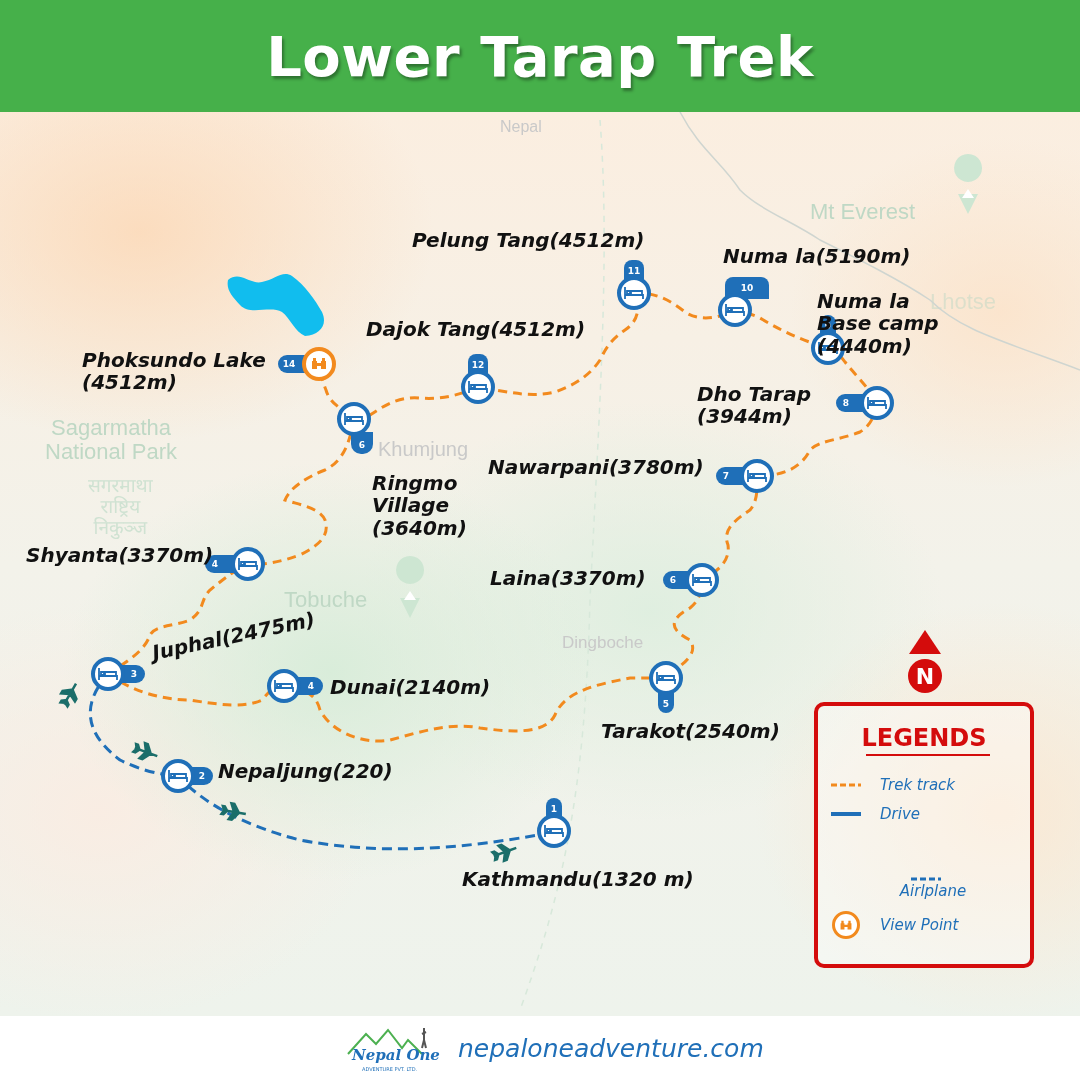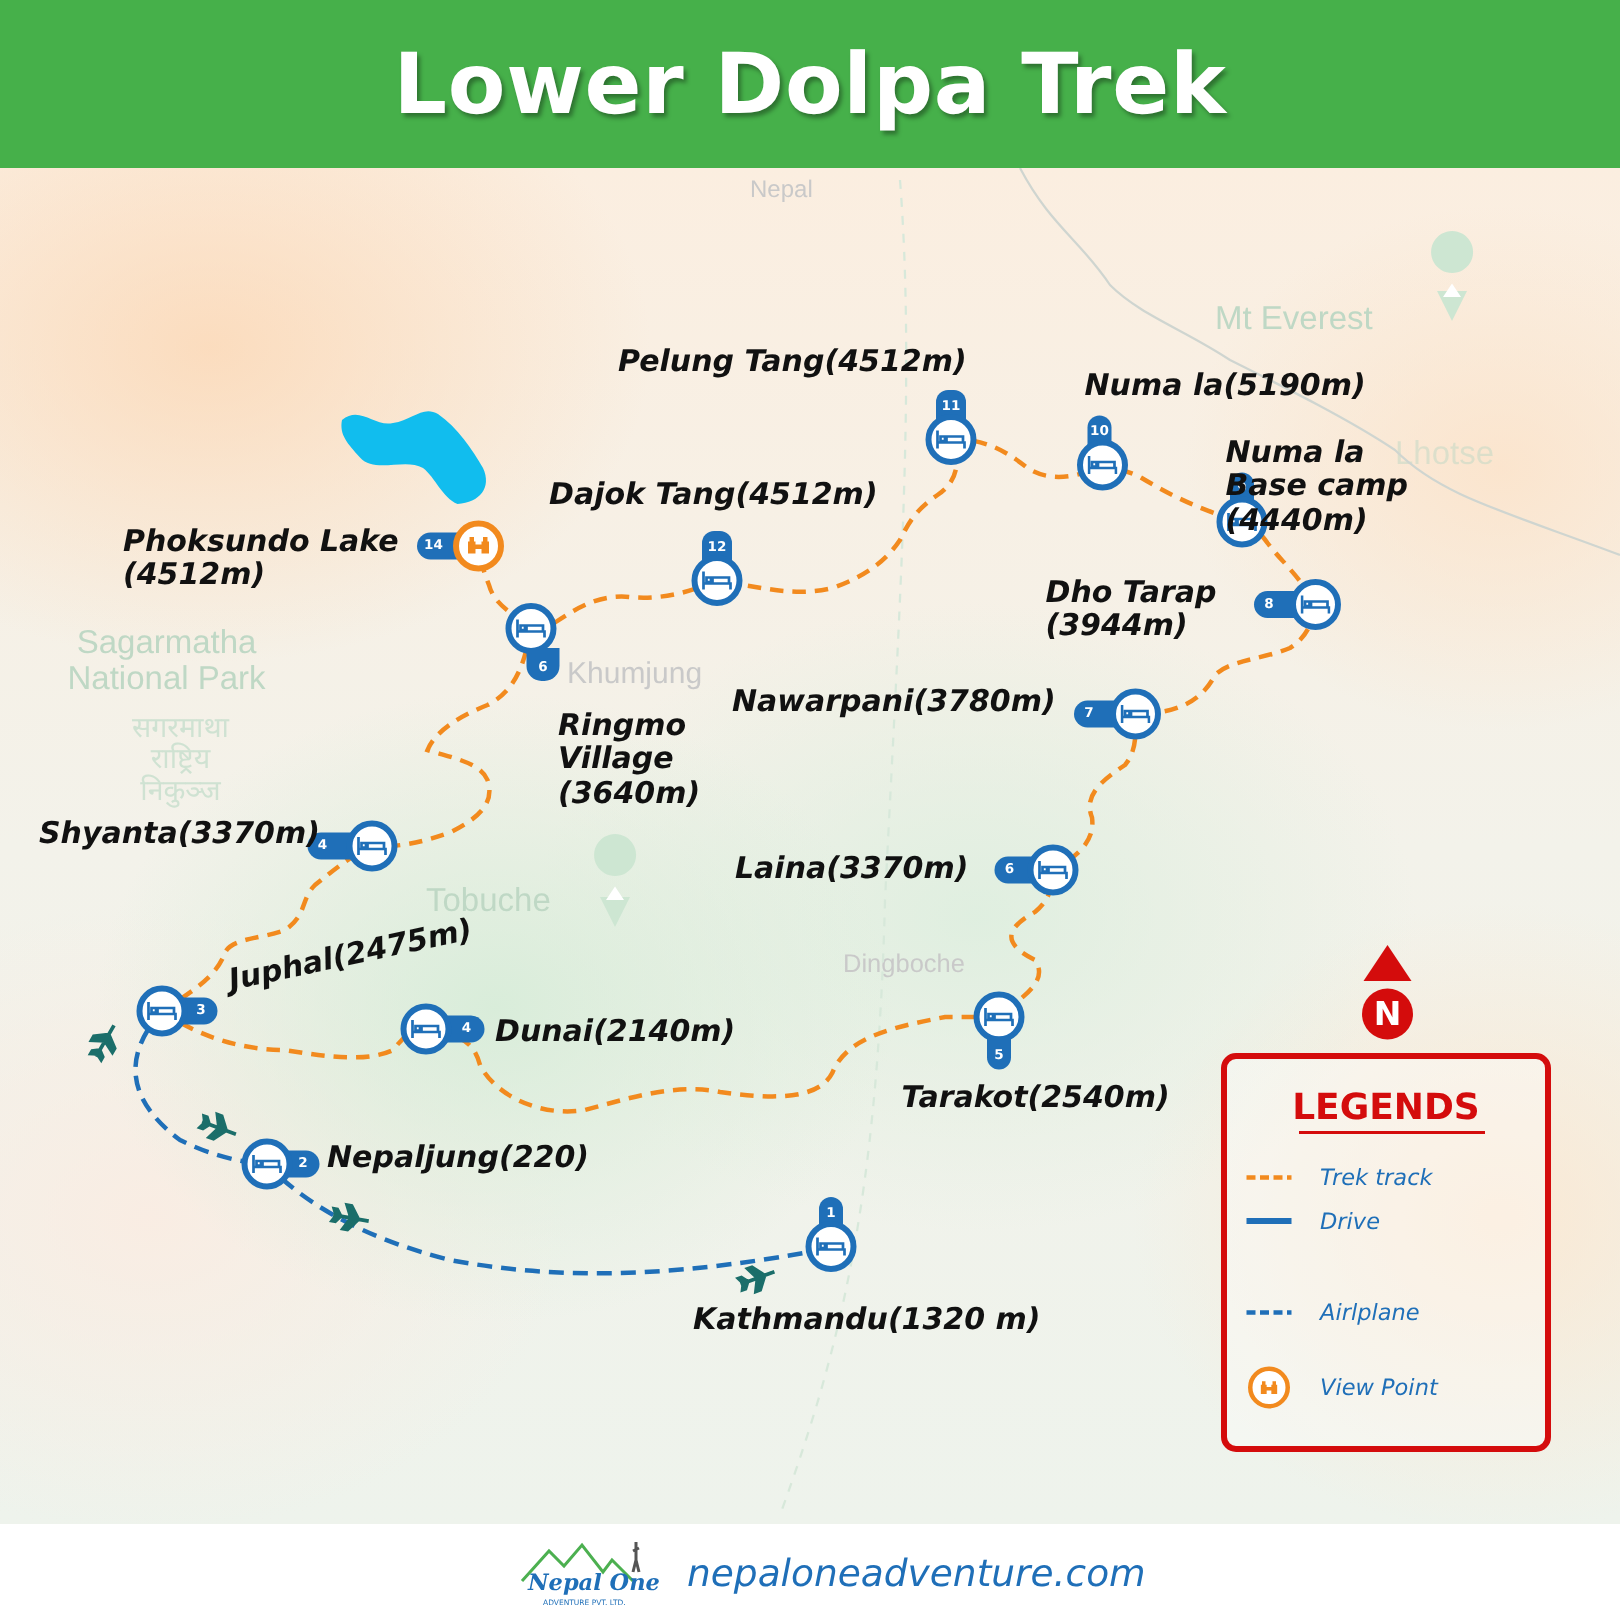--- a/index.html
+++ b/index.html
@@ -32,21 +32,21 @@
   .legend-label { margin-left:14px; color:#1f6fb8; font-style:italic; font-size:15px; font-family:"DejaVu Sans", sans-serif; }
   .compass { position:absolute; left:903px; top:628px; width:44px; height:80px; }
   .footer { position:absolute; left:0; top:1016px; width:1080px; height:64px; background:#fff; }
   .footer-url { position:absolute; left:458px; top:1034px; color:#1f6fb8; font-style:italic; font-size:25px; font-family:"DejaVu Sans", sans-serif; }
   .logo { position:absolute; left:344px; top:1024px; width:96px; height:52px; }
 </style>
 </head>
 <body>
 
 <div class="header">
-  <h1>Lower Dolpa Trek</h1>
+  <h1>Lower Tarap Trek</h1>
 </div>
 
 <div class="map">
 
   <div class="bg-label grey" style="left:500px; top:6px; font-size:16px;">Nepal</div>
   <div class="bg-label" style="left:810px; top:88px;">Mt Everest</div>
   <div class="bg-label" style="left:930px; top:178px; opacity:0.5;">Lhotse</div>
   <div class="bg-label" style="left:45px; top:304px; white-space:pre; text-align:center;">Sagarmatha
 National Park</div>
   <div class="bg-label" style="left:88px; top:364px; white-space:pre; text-align:center; font-size:19px; color:#cfe2d2;">सगरमाथा
@@ -188,21 +188,21 @@
         <svg width="20" height="14" viewBox="0 0 20 14">
           <path d="M1 1v12M1 9h18v4M3 5h3v3H3zM7 5h11v4H7z" fill="none" stroke="#1f6fb8" stroke-width="1.8"></path>
         </svg>
       </div>
   </div>
   <div class="place" style="left:817px; top:178px; white-space:pre;">Numa la
 Base camp
 (4440m)</div>
 
   <div class="marker" style="left:718px; top:165px;">
-    <div class="badge" style="left:7px; top:0; width:16px; height:22px; border-radius:8px 8px 0 0;">10</div>
+    <div class="badge" style="left:7px; top:0; width:44px; height:22px; border-radius:8px 8px 0 0;">10</div>
     <div class="stay" style="left:0; top:16px;">
         <svg width="20" height="14" viewBox="0 0 20 14">
           <path d="M1 1v12M1 9h18v4M3 5h3v3H3zM7 5h11v4H7z" fill="none" stroke="#1f6fb8" stroke-width="1.8"></path>
         </svg>
       </div>
   </div>
   <div class="place" style="left:723px; top:133px;">Numa la(5190m)</div>
 
   <div class="marker" style="left:617px; top:148px;">
     <div class="badge" style="left:7px; top:0; width:20px; height:22px; border-radius:8px 8px 0 0;">11</div>
@@ -269,21 +269,21 @@
     <span class="legend-label">Trek track</span>
   </div>
   <div class="legend-row" style="top:95px;">
     <div class="legend-sym">
         <svg width="34" height="6">
           <line x1="2" y1="3" x2="32" y2="3" stroke="#1f6fb8" stroke-width="4"></line>
         </svg>
       </div>
     <span class="legend-label">Drive</span>
   </div>
-  <div class="legend-row" style="top:156px;">
+  <div class="legend-row" style="top:170px;flex-direction:column;">
     <div class="legend-sym">
         <svg width="34" height="6">
           <line x1="2" y1="3" x2="32" y2="3" stroke="#1f6fb8" stroke-width="3" stroke-dasharray="6 3"></line>
         </svg>
       </div>
     <span class="legend-label">Airlplane</span>
   </div>
   <div class="legend-row" style="top:206px;">
     <div class="legend-sym">
         <div style="width:28px;height:28px;border-radius:50%;border:3px solid #f28a1e;box-sizing:border-box;display:flex;align-items:center;justify-content:center;background:#fff;">

